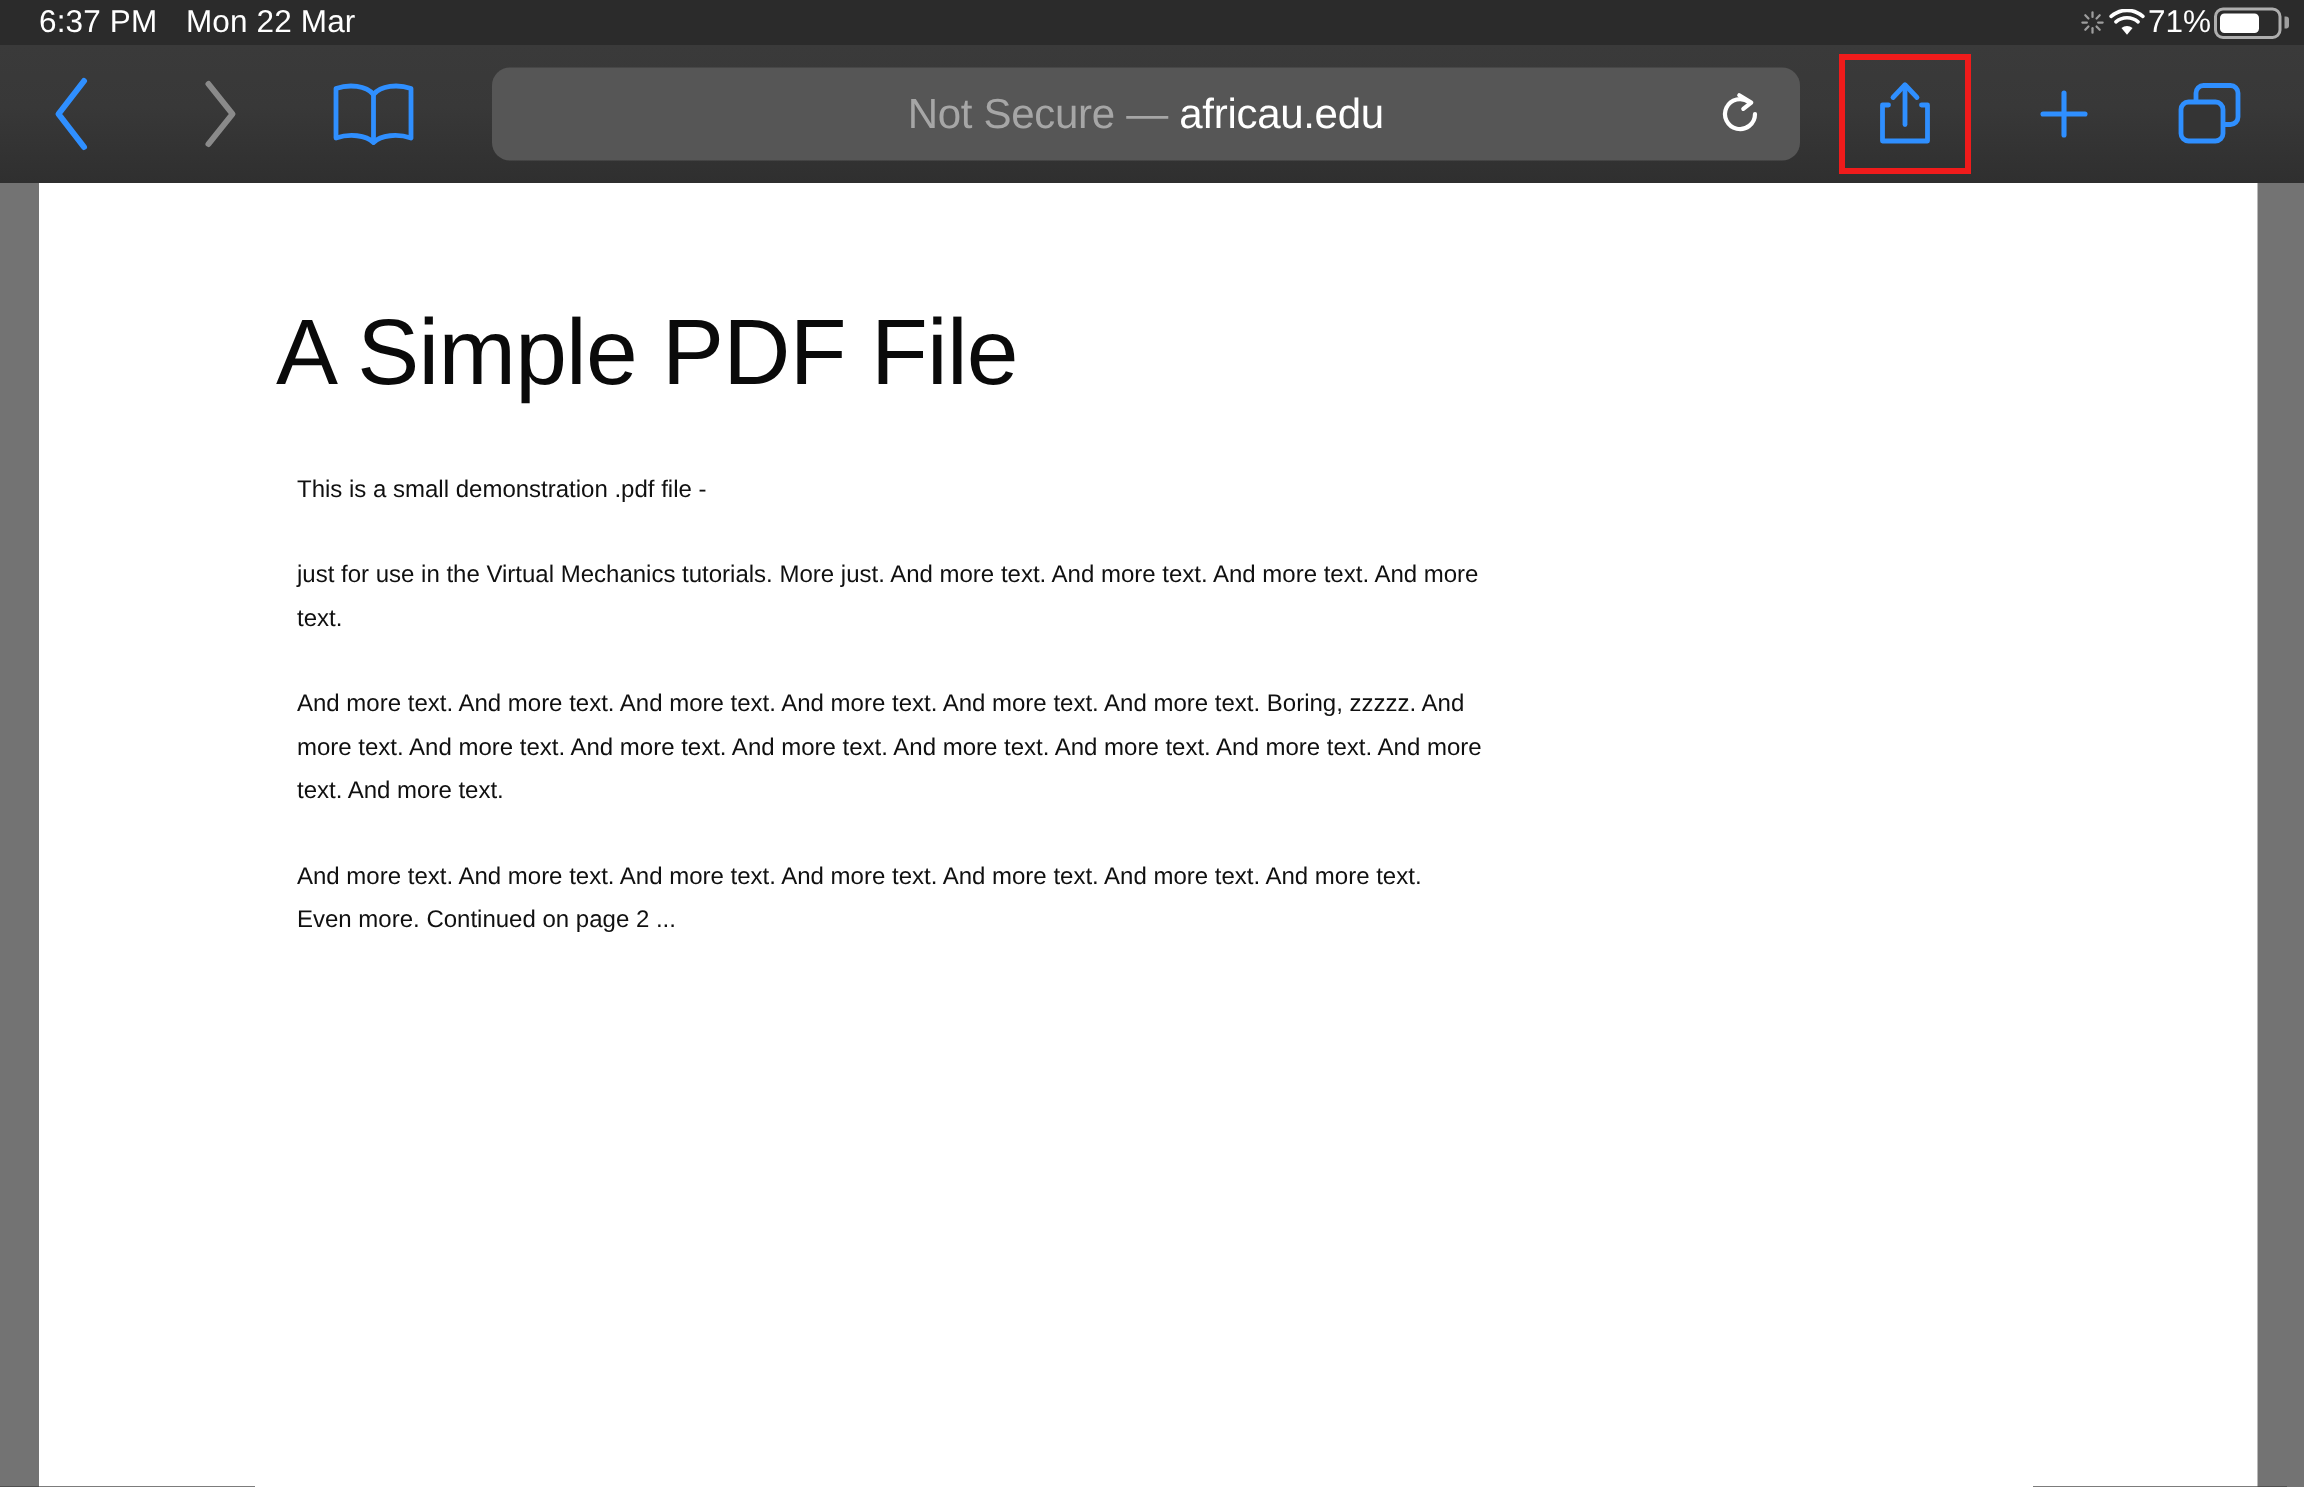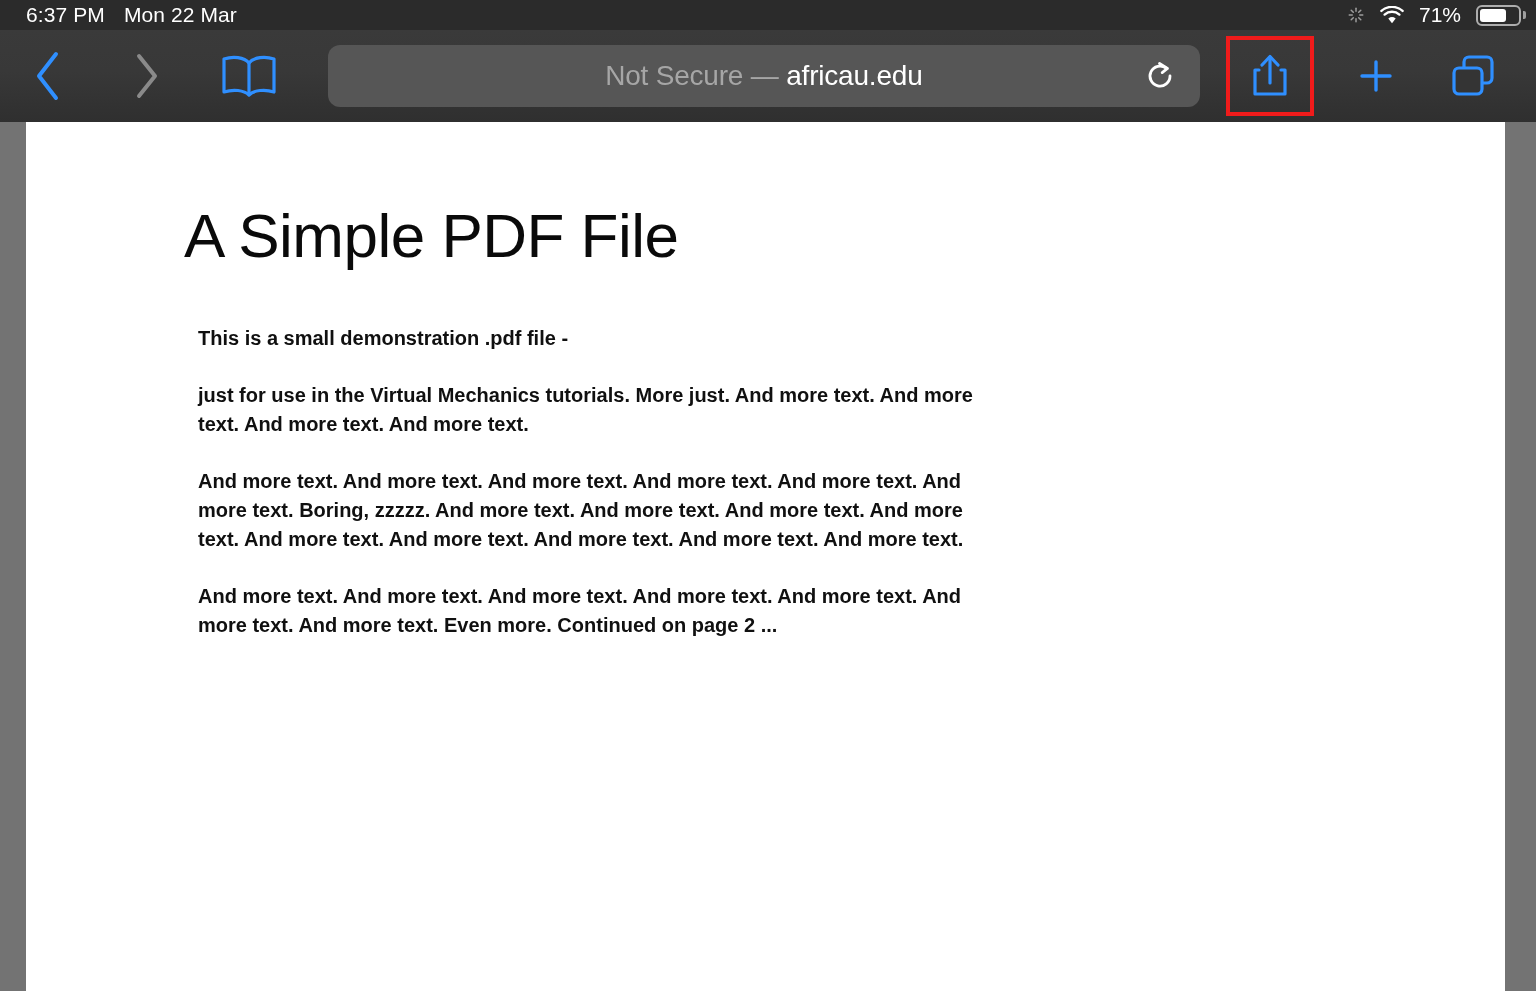--- a/index.html
+++ b/index.html
@@ -24,21 +24,21 @@
     display:flex; align-items:center;
     color:#ffffff;
   }
   .status-left {
     display:flex; align-items:baseline; gap:19px;
     padding-left:26px;
     font-size:21px; font-weight:400; letter-spacing:0.1px;
   }
   .status-right {
     margin-left:auto;
-    display:flex; align-items:center; gap:15px;
+    display:flex; align-items:center; gap:2px;
     padding-right:10px;
     font-size:21px; font-weight:400;
   }
   .spinner-icon { width:18px; height:18px; display:block; opacity:.72; }
   .wifi-icon { width:24px; height:19px; display:block; }
   .battery-wrap { display:flex; align-items:center; gap:2px; }
   .battery-body {
     width:45px; height:21px;
     border:2px solid rgba(255,255,255,.62);
     border-radius:6px;
@@ -128,23 +128,23 @@
     width:1479px; height:869px;
     background:#ffffff;
     overflow:hidden;
   }
   #pdf-title {
     position:absolute; left:158px; top:78px;
     font-size:62px; font-weight:400; color:#0a0a0a;
     letter-spacing:-0.5px; white-space:nowrap;
   }
   #pdf-body {
-    position:absolute; left:172px; top:202px;
+    position:absolute; left:172px; top:190px;
     width:790px;
-    font-size:20px; line-height:29px; color:#101010;font-weight:bold;
+    font-size:16px; line-height:29px; color:#101010;
   }
   #pdf-body p { margin:0 0 28px 0; }
   #pdf-body p:last-child { margin-bottom:0; }
 </style>
 </head>
 <body>
 
 <div id="screen">
 
   <div id="status-bar">

